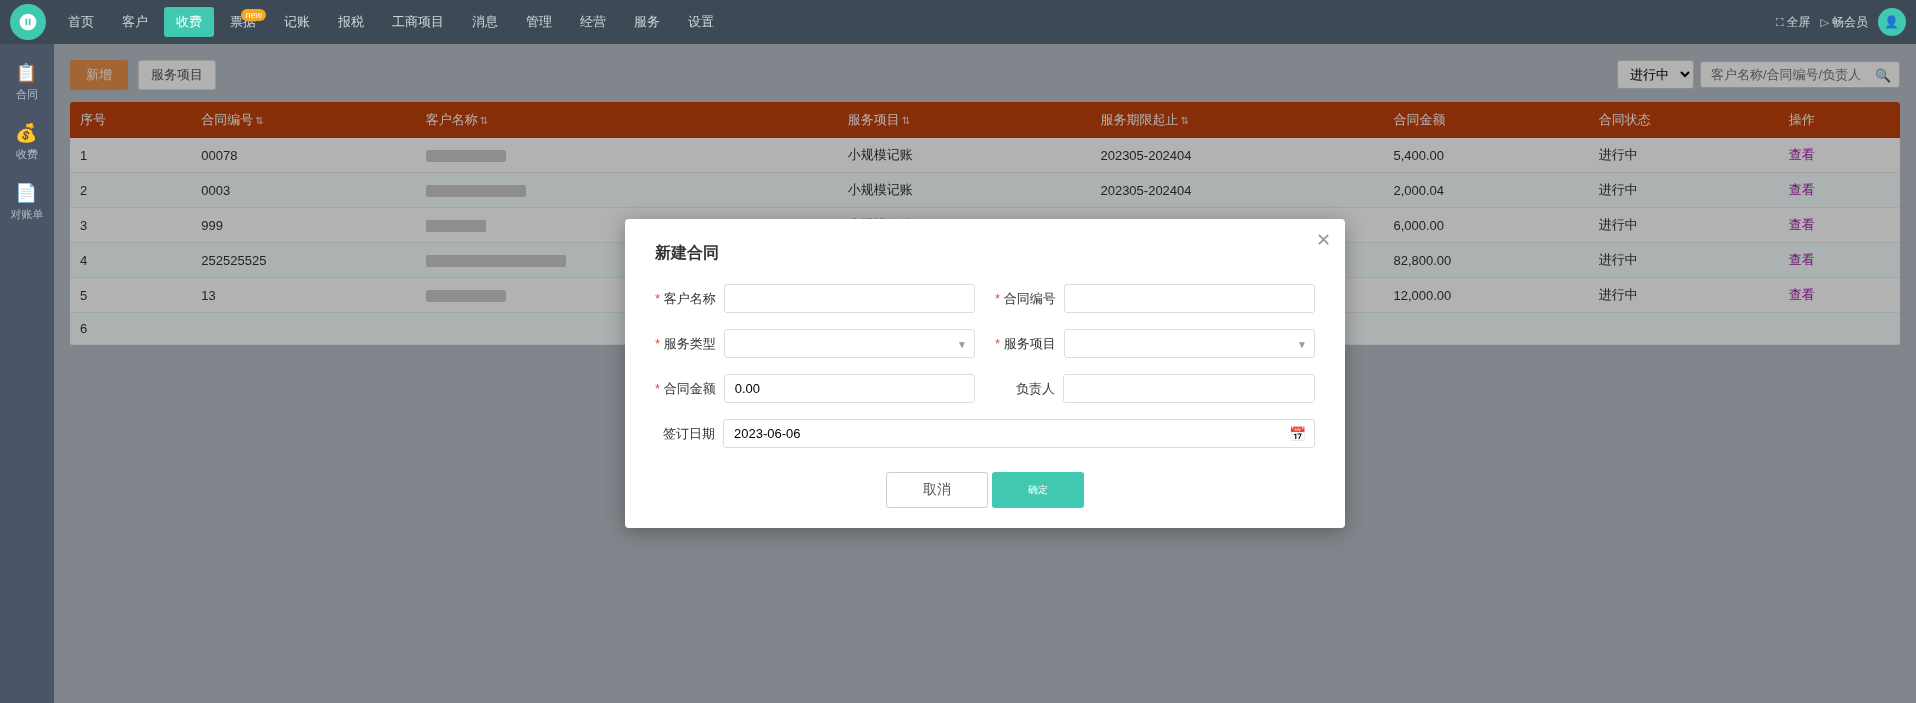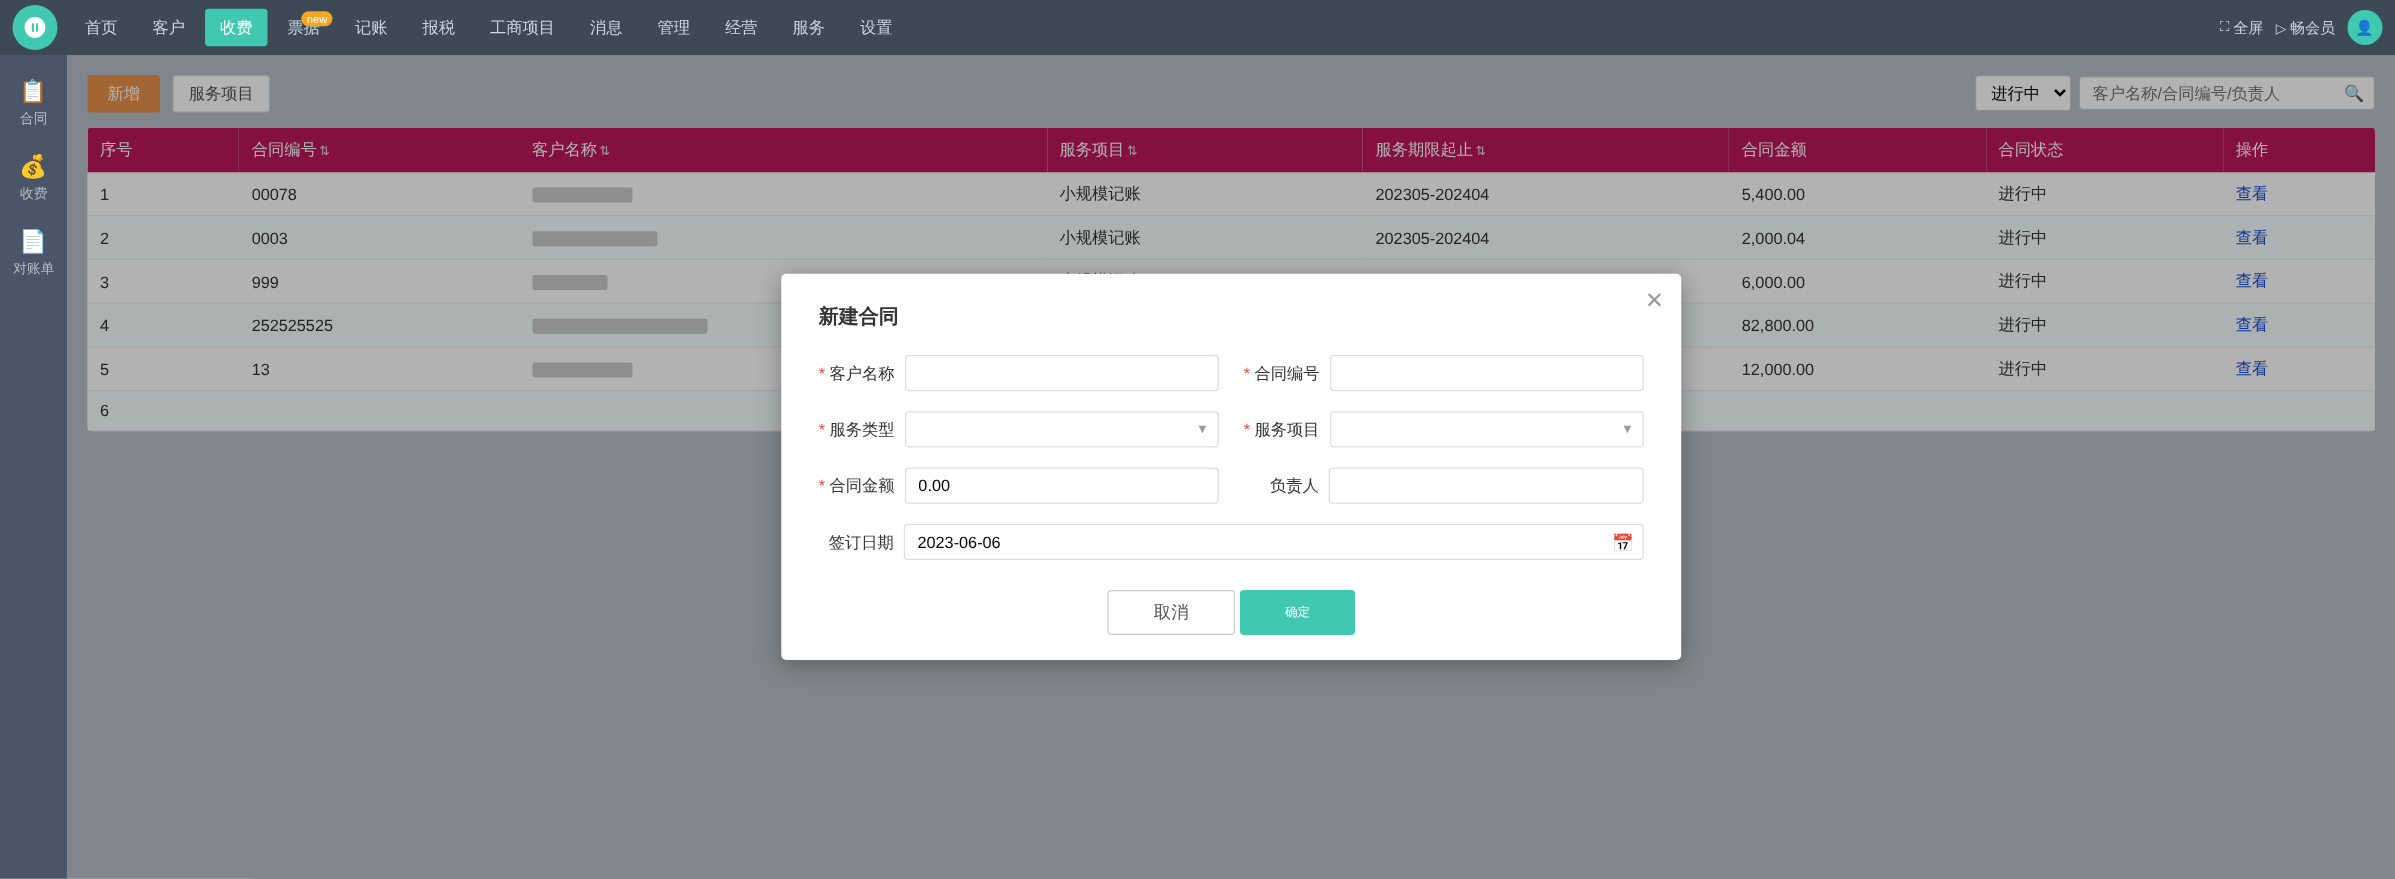--- a/index.html
+++ b/index.html
@@ -125,53 +125,53 @@
       background: white;
       font-size: 13px;
       cursor: pointer;
     }
     .search-box {
       border: 1px solid #ccc;
       padding: 5px 30px 5px 10px;
       border-radius: 3px;
       background: white;
       font-size: 13px;
-      width: 237px;
+      width: 200px;
     }
     .search-icon-wrap { position: relative; }
     .search-icon-wrap .si { position: absolute; right: 8px; top: 50%; transform: translateY(-50%); color: #999; cursor: pointer; }
 
     
     .data-table {
       width: 100%;
       border-collapse: collapse;
       background: white;
       border-radius: 3px;
       overflow: hidden;
     }
     .data-table thead tr {
-      background: #be185d;
+      background: #c2410c;
       color: white;
     }
     .data-table thead th {
       padding: 9px 10px;
       text-align: left;
       font-weight: normal;
       font-size: 13px;
       white-space: nowrap;
     }
     .data-table tbody tr:nth-child(even) { background: #f5fffe; }
     .data-table tbody tr:nth-child(odd) { background: white; }
     .data-table tbody td {
       padding: 8px 10px;
       font-size: 13px;
       color: #333;
       border-bottom: 1px solid #eee;
     }
-    .table-action { color: #1d4ed8; cursor: pointer; }
+    .table-action { color: #a21caf; cursor: pointer; }
     .status-badge { color: #333; }
 
     
     .overlay {
       position: absolute;
       top: 0; left: 0; right: 0; bottom: 0;
       background: rgba(0,0,0,0.3);
       z-index: 200;
       display: flex;
       align-items: center;

